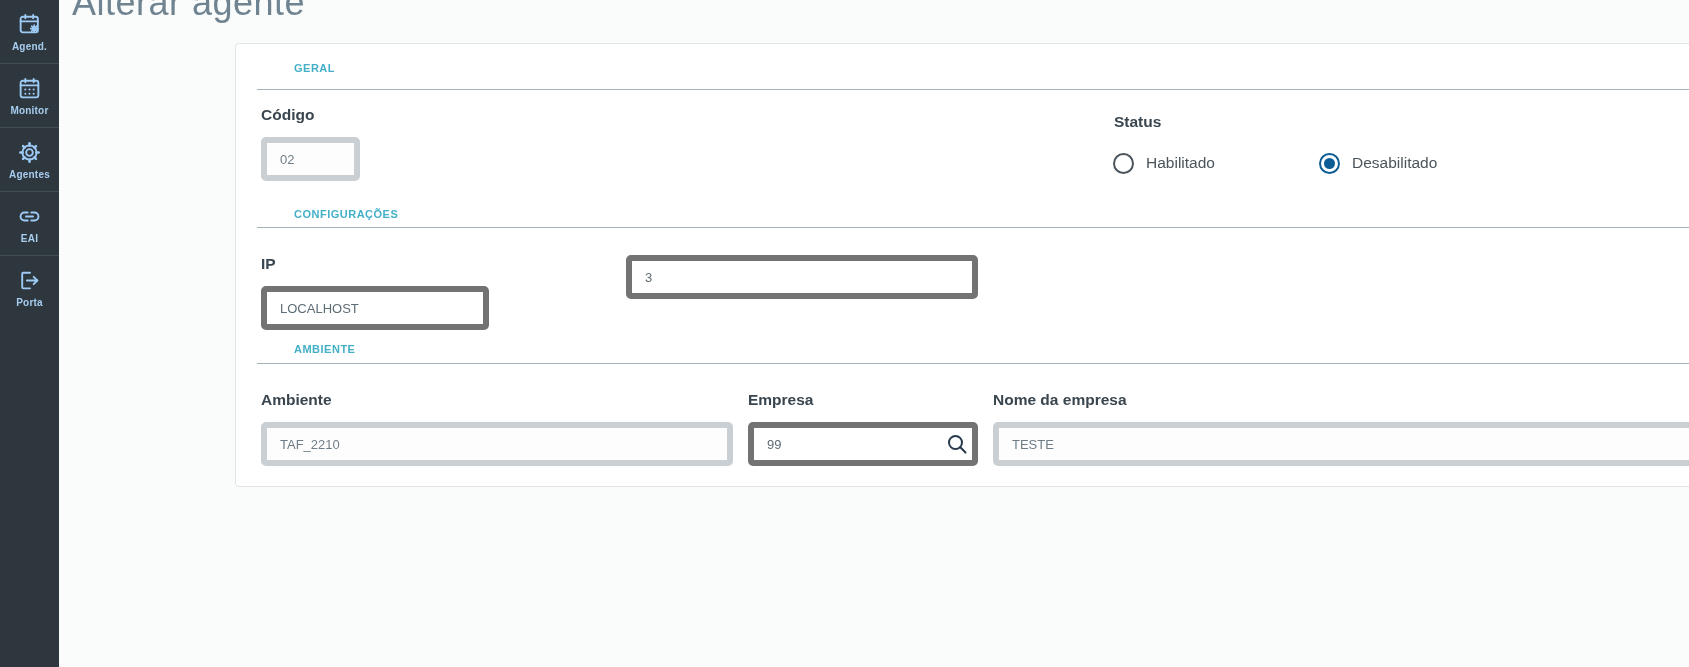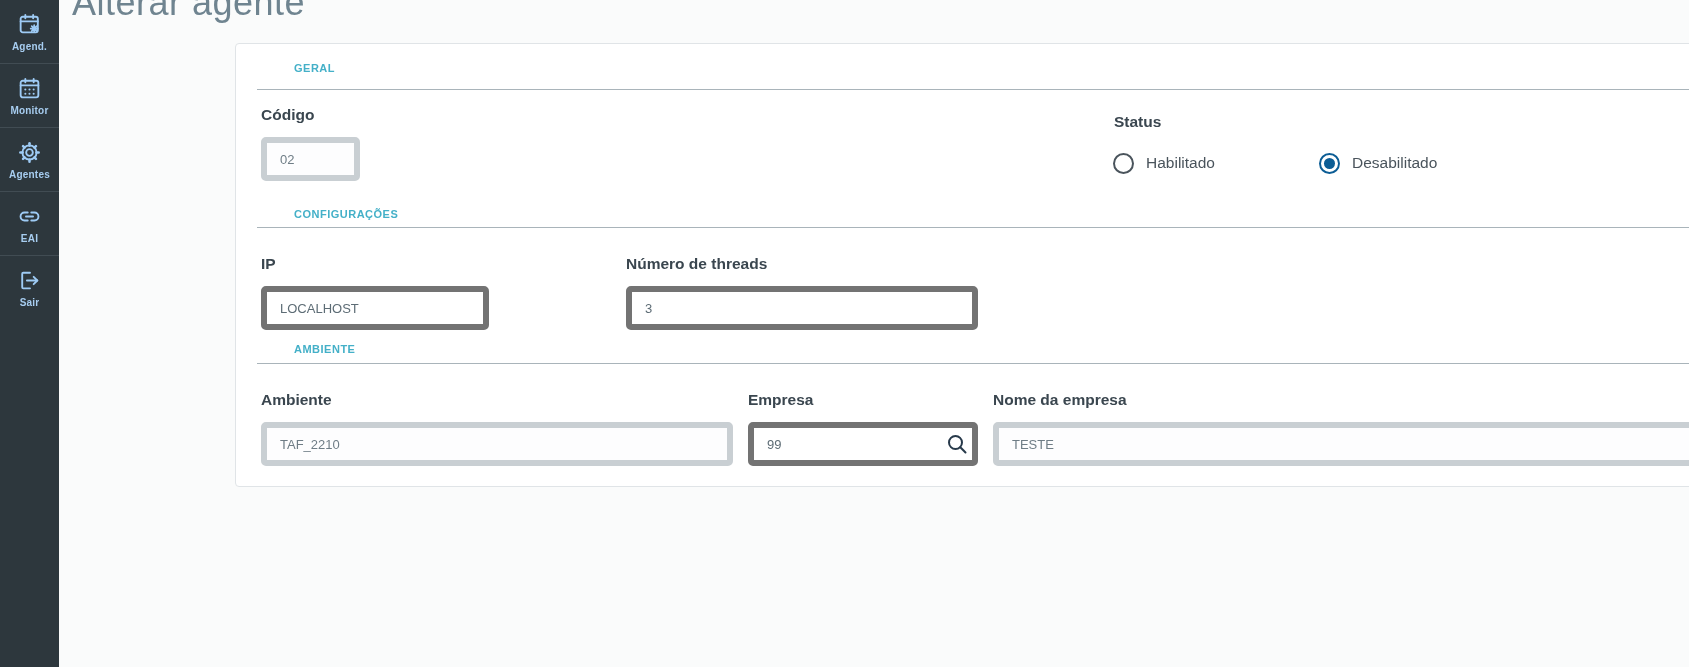--- a/index.html
+++ b/index.html
@@ -162,21 +162,21 @@
   </div>
 
   <div class="nav-item">
     <span>
       <svg viewBox="0 0 24 24" stroke-width="2">
         <path d="M12.5 4.5H6a1 1 0 0 0-1 1v13a1 1 0 0 0 1 1h6.5"></path>
         <line x1="9.5" y1="12" x2="19.5" y2="12"></line>
         <polyline points="16,8.5 19.5,12 16,15.5"></polyline>
       </svg>
     </span>
-    <span class="nav-label">Sair</span>
+    <span class="nav-label">Porta</span>
   </div>
 </nav>
 
 <div class="main">
 
   <h1 class="page-title">Alterar agente</h1>
 
   <div class="card">
 
     <span class="section-label" style="top:18px">GERAL</span>
@@ -205,21 +205,20 @@
     <span class="section-label" style="top:164px">CONFIGURAÇÕES</span>
     <div class="section-rule" style="top:183px"></div>
 
     <div class="field" style="left:25px; top:211px; width:228px">
       <label class="field-label">IP</label>
       <input class="text-input" value="LOCALHOST" style="">
     </div>
 
 
     <div class="field" style="left:390px; top:211px; width:352px">
-      <label class="field-label">Número de threads</label>
       <input class="text-input" value="3" style="">
     </div>
 
     <span class="section-label" style="top:299px">AMBIENTE</span>
     <div class="section-rule" style="top:319px"></div>
 
     <div class="field" style="left:25px; top:347px; width:472px">
       <label class="field-label">Ambiente</label>
       <input class="text-input" disabled="" value="TAF_2210" style="">
     </div>

